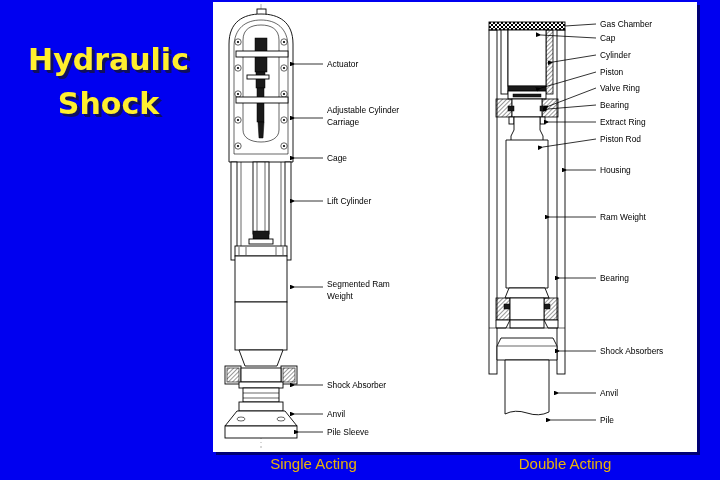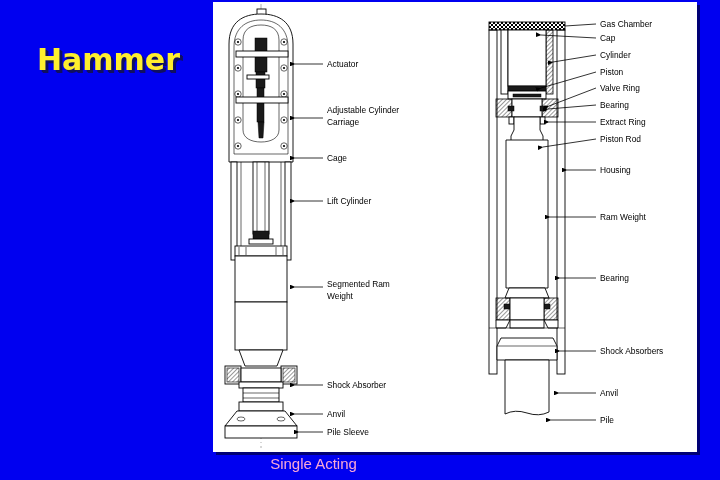--- a/index.html
+++ b/index.html
@@ -30,21 +30,21 @@
   #panel{
     position:absolute;left:213px;top:2px;width:484px;height:450px;
     background:#ffffff;
     box-shadow:3px 3px 0 rgba(0,0,16,.55);
   }
   #panel svg{display:block;}
 
   
   .caption{
     position:absolute;
-    color:#f9a8d4;
+    color:#eab308;
     font-size:15px;
     font-family:"Liberation Sans", sans-serif;
     white-space:nowrap;
   }
   #caption-single{left:211px;top:455px;width:205px;text-align:center;}
   #caption-double{left:455px;top:455px;width:220px;text-align:center;}
 
   
   .lbl{font-family:"Liberation Sans", sans-serif;font-size:8.4px;fill:#000;}
   .ln{stroke:#000;stroke-width:.8;fill:none;}
@@ -52,21 +52,22 @@
   .partthin{stroke:#000;stroke-width:.6;fill:none;}
   .fillblk{fill:#1a1a1a;stroke:#000;stroke-width:.5;}
   .center{stroke:#999;stroke-width:.8;stroke-dasharray:6 3 1 3;fill:none;}
 </style>
 </head>
 <body>
 
 <div id="slide">
 
   <div id="title-block">
-    <span class="tline">Hammer</span>
+    <span class="tline">Hydraulic</span>
+    <span class="tline">Shock</span>
   </div>
 
   <div id="panel">
     <svg width="484" height="450" viewBox="0 0 484 450" xmlns="http://www.w3.org/2000/svg">
       <defs>
         <pattern id="hatch" width="4" height="4" patternTransform="rotate(45)" patternUnits="userSpaceOnUse">
           <line x1="0" y1="0" x2="0" y2="4" stroke="#000" stroke-width="1"></line>
         </pattern>
         <pattern id="hatch2" width="3" height="3" patternTransform="rotate(45)" patternUnits="userSpaceOnUse">
           <line x1="0" y1="0" x2="0" y2="3" stroke="#000" stroke-width=".8"></line>
@@ -258,14 +259,15 @@
         <text class="lbl" x="387" y="218">Ram Weight</text>
         <text class="lbl" x="387" y="279">Bearing</text>
         <text class="lbl" x="387" y="352">Shock Absorbers</text>
         <text class="lbl" x="387" y="394">Anvil</text>
         <text class="lbl" x="387" y="421">Pile</text>
       </g>
     </svg>
   </div>
 
   <div class="caption" id="caption-single">Single Acting</div>
+  <div class="caption" id="caption-double">Double Acting</div>
 
 </div>
 
 </body></html>

